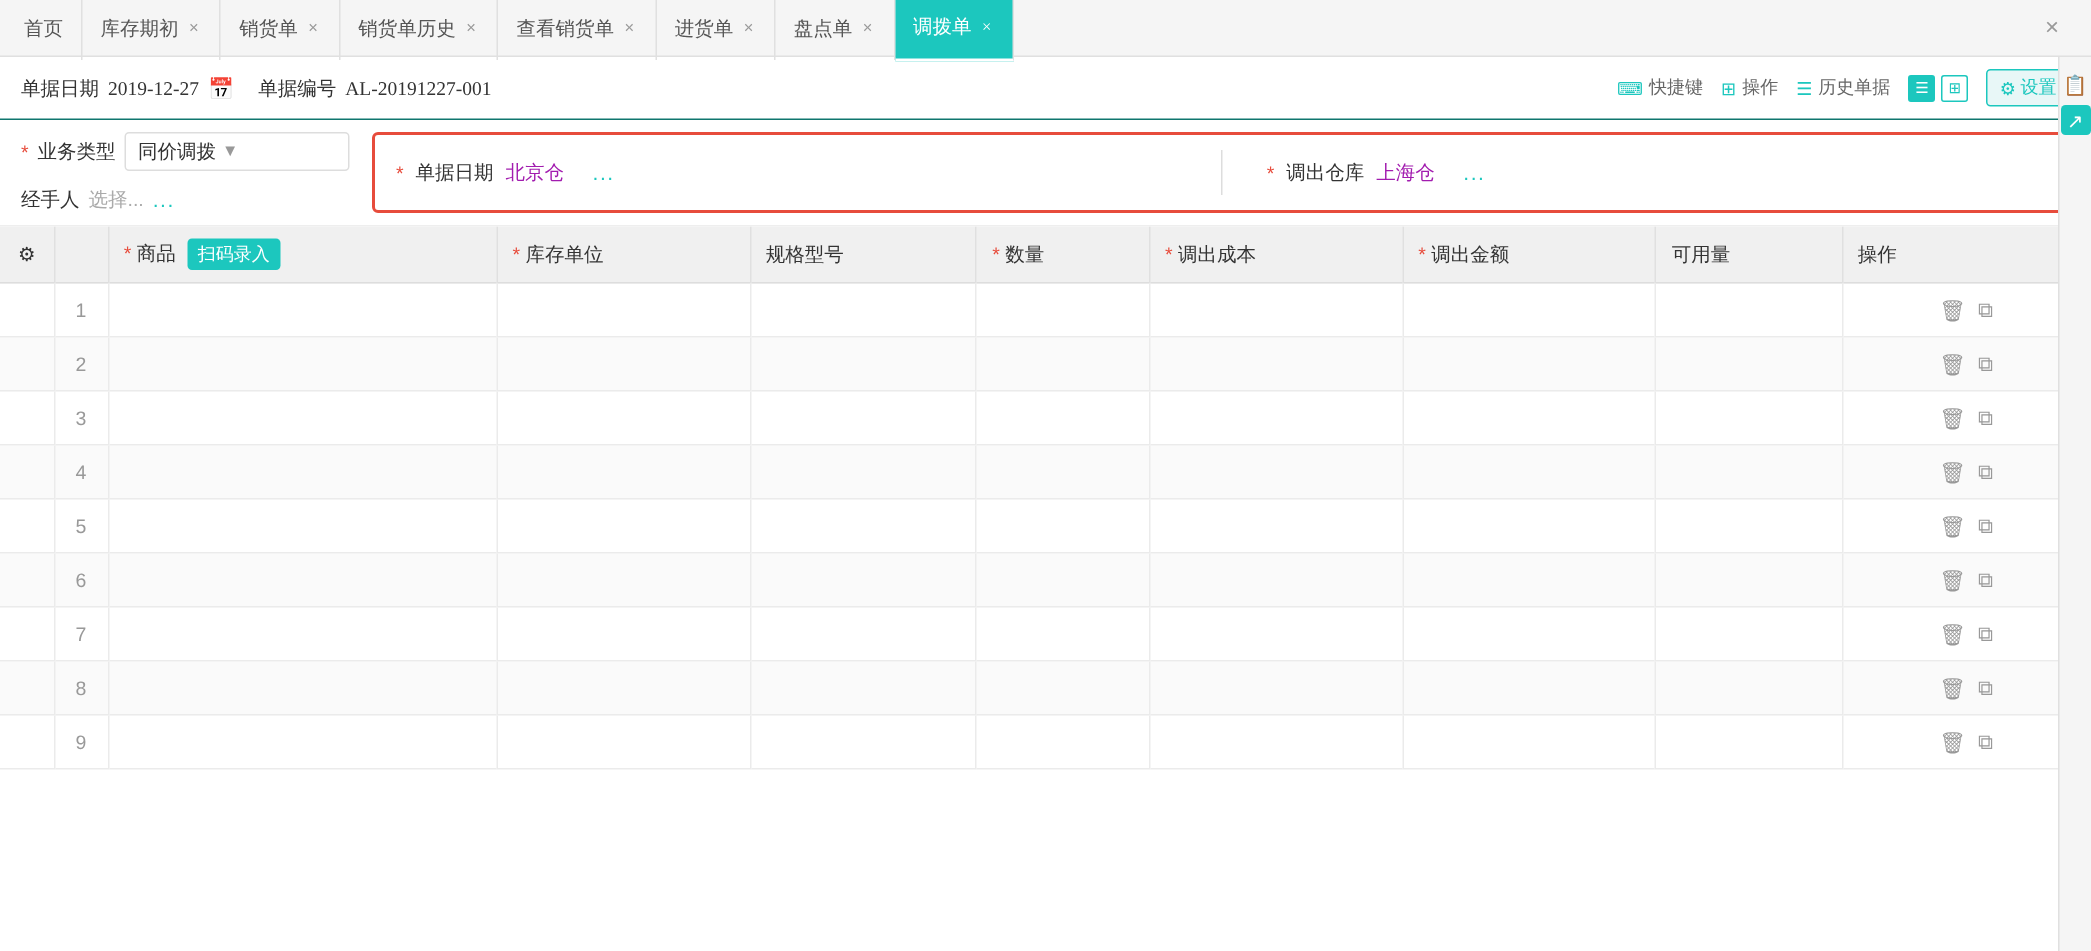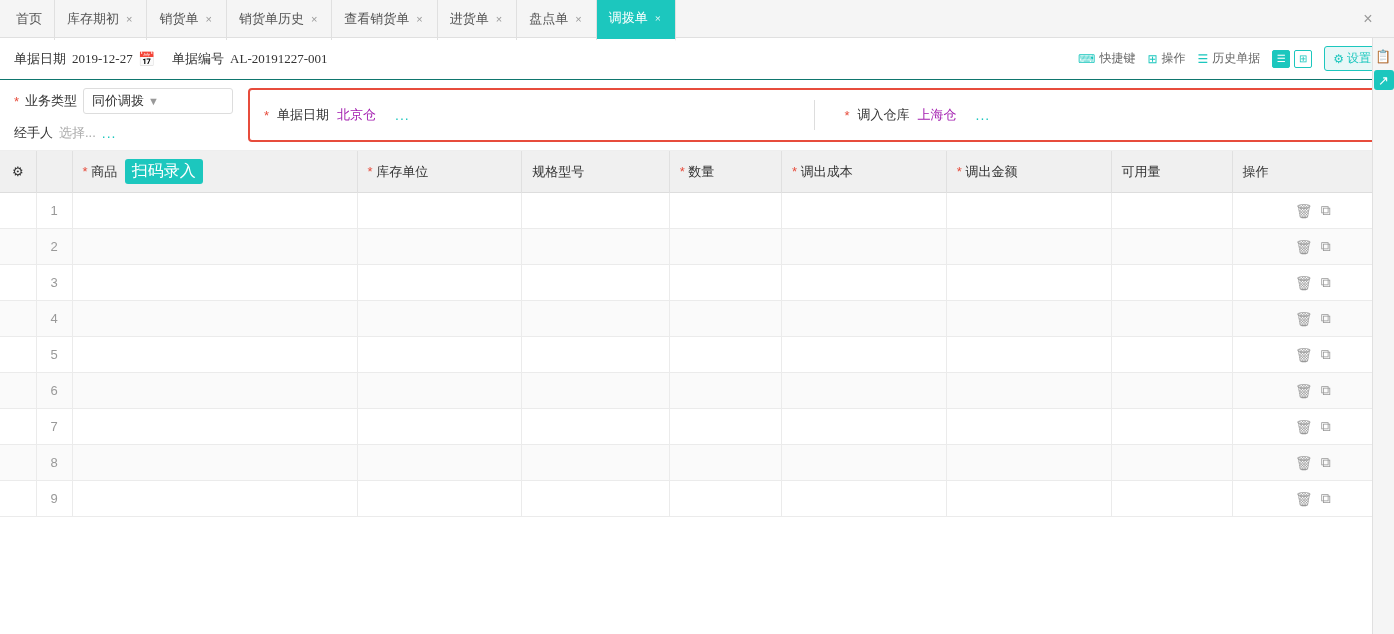--- a/index.html
+++ b/index.html
@@ -194,21 +194,21 @@
       color: #333;
       border-right: 1px solid #e0e0e0;
       white-space: nowrap;
     }
     .scan-btn {
       background: #1cc7be;
       color: #fff;
       border: none;
       border-radius: 3px;
       padding: 2px 7px;
-      font-size: 16px;
+      font-size: 12px;
       cursor: pointer;
       margin-left: 4px;
     }
     .gear-cell {
       width: 36px; text-align: center;
     }
     .row-num {
       color: #999; text-align: center; width: 36px;
     }
     tbody tr {
@@ -368,21 +368,21 @@
     <div class="form-right">
       <div class="warehouse-field">
         <span class="required-star">*</span>
         <span class="field-label">单据日期</span>
         <span class="warehouse-name">北京仓</span>
         <span class="more-btn">...</span>
       </div>
       <div class="divider-v"></div>
       <div class="warehouse-field">
         <span class="required-star">*</span>
-        <span class="field-label">调入仓库</span>
+        <span class="field-label">调出仓库</span>
         <span class="warehouse-name">上海仓</span>
         <span class="more-btn">...</span>
       </div>
     </div>
   </div>
 
   <div class="table-section">
     <table>
       <thead>
         <tr>

